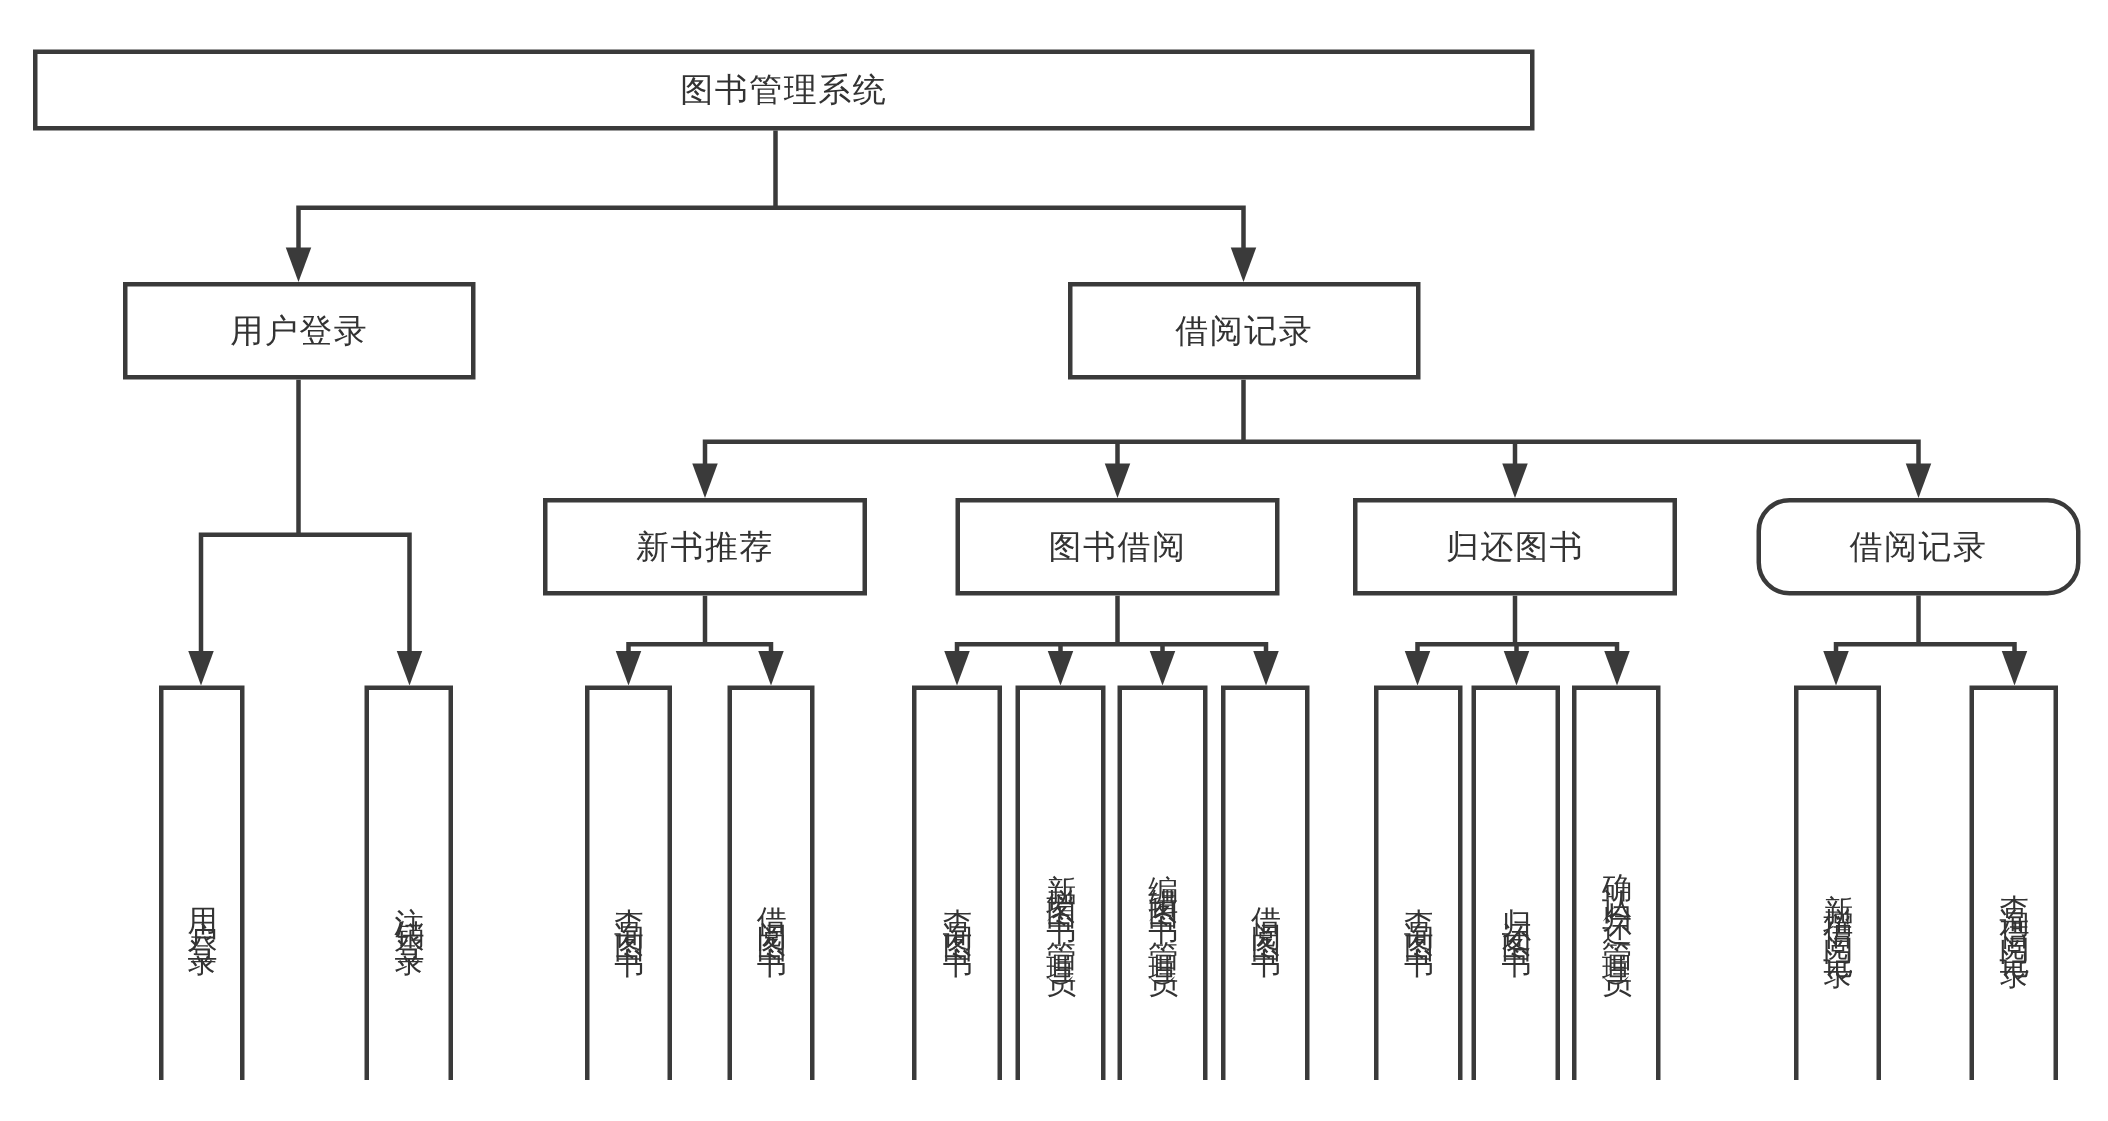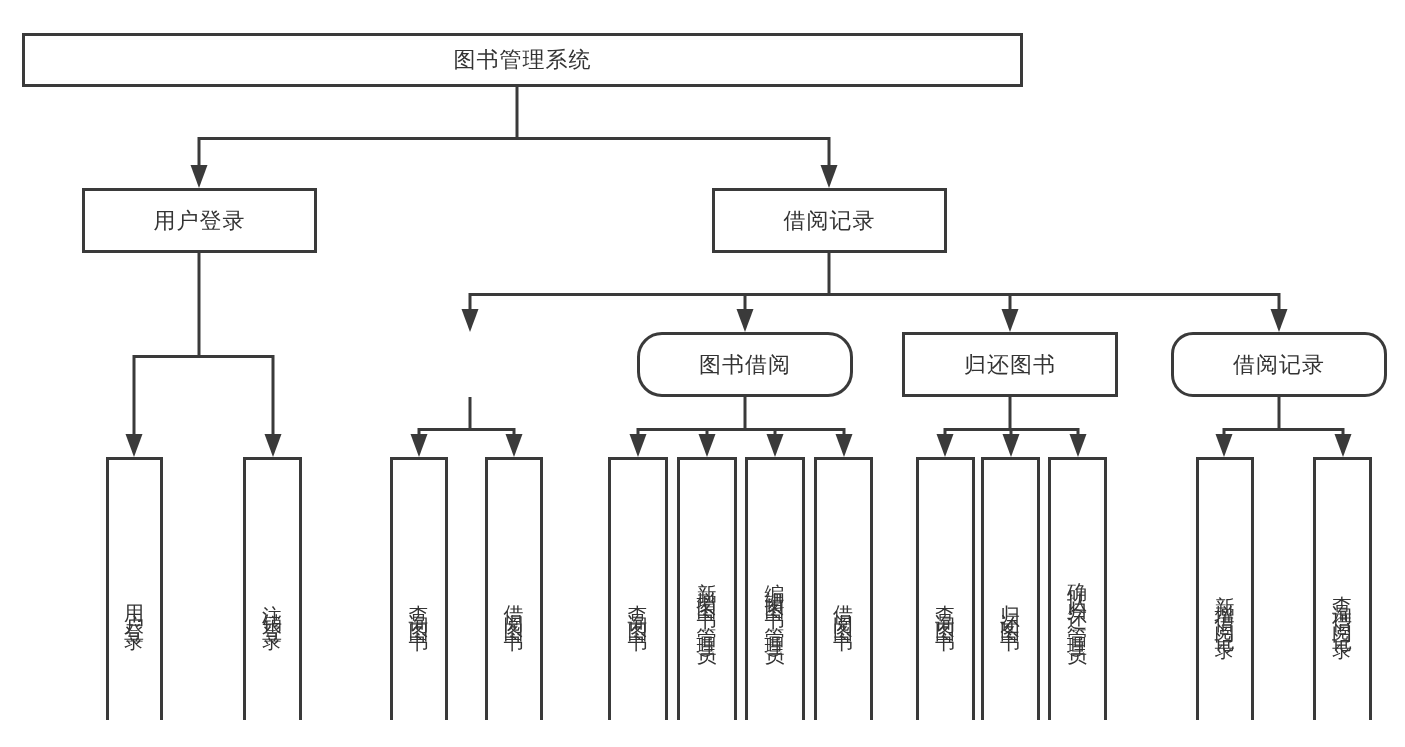--- a/index.html
+++ b/index.html
@@ -93,21 +93,22 @@
     <path class="ln" d="M1224,421 V409.5 H1343 V421"></path>
     <path class="ah" d="M1215.5,414 L1232.5,414 L1224,437 Z"></path>
     <path class="ah" d="M1334.5,414 L1351.5,414 L1343,437 Z"></path>
   </svg>
 
   <div class="node hnode" style="left:22px;top:13px;width:1001px;height:54px;">图书管理系统</div>
 
   <div class="node hnode" style="left:82px;top:168px;width:235px;height:65px;">用户登录</div>
   <div class="node hnode" style="left:712px;top:168px;width:235px;height:65px;">借阅记录</div>
 
-  <div class="node hnode" style="left:637px;top:312px;width:216px;height:65px;border-radius:25px;">图书借阅</div>
+  <div class="node hnode" style="left:362px;top:312px;width:216px;height:65px;">新书推荐</div>
+  <div class="node hnode" style="left:637px;top:312px;width:216px;height:65px;">图书借阅</div>
   <div class="node hnode" style="left:902px;top:312px;width:216px;height:65px;">归还图书</div>
   <div class="node hnode" style="left:1171px;top:312px;width:216px;height:65px;border-radius:22px;">借阅记录</div>
 
   <div class="node vnode" style="left:106px;top:437px;width:57px;height:300px;">
     <span>用户登录</span>
   </div>
   <div class="node vnode" style="left:243px;top:437px;width:59px;height:300px;">
     <span>注销登录</span>
   </div>
 

